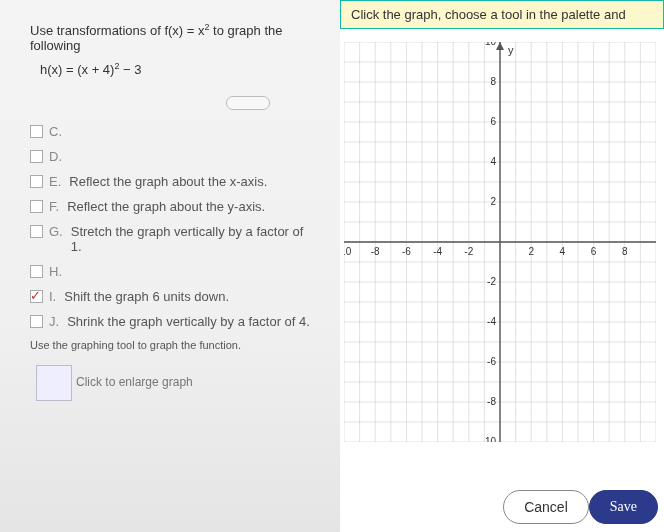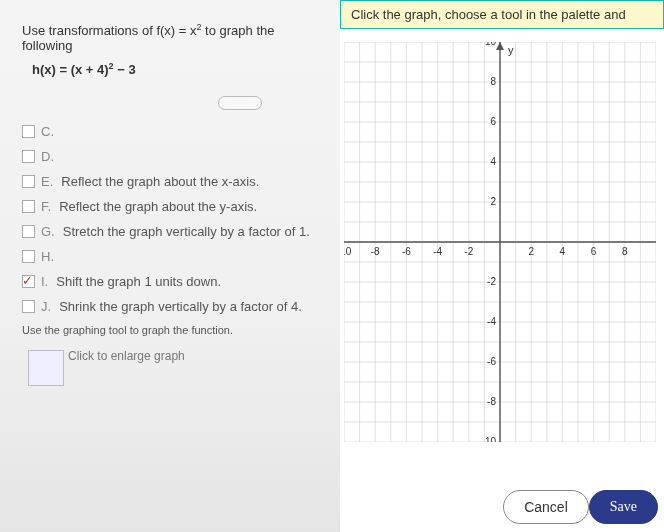--- a/index.html
+++ b/index.html
@@ -8,21 +8,21 @@
     font-family: Arial, sans-serif;
     background: #e8e8e8;
     position: relative;
     overflow: hidden;
   }
   .left-panel {
     position: absolute;
     left: 0; top: 0;
     width: 340px; height: 532px;
     background: linear-gradient(to bottom, #f4f4f4 0%, #f0f0f0 60%, #e5e5e5 100%);
-    padding: 8px 18px;
+    padding: 8px 26px;
   }
   .right-panel {
     position: absolute;
     left: 340px; top: 0;
     width: 324px; height: 532px;
     background: #fff;
   }
   .hint-bar {
     background: #fdf7cc;
     border: 1px solid #14b8a6;
@@ -35,21 +35,20 @@
   .q-stem {
     font-size: 13px;
     color: #333;
     margin: 14px 4px 8px 4px;
   }
   .q-stem sup { font-size: 9px; vertical-align: super; }
   .equation {
     font-size: 13px;
     color: #333;
     margin: 6px 4px 18px 14px;
-    font-weight: bold;
   }
   .equation sup { font-size: 9px; vertical-align: super; }
   .divider {
     width: 44px; height: 14px;
     border: 1px solid #bbb;
     border-radius: 8px;
     margin: 4px auto 14px 200px;
     background: #f8f8f8;
   }
   .option {
@@ -79,21 +78,21 @@
     color: #888;
     margin-right: 2px;
   }
   .graph-instr {
     font-size: 11px;
     color: #555;
     margin: 10px 4px 14px 4px;
   }
   .enlarge-box {
     display: flex;
-    align-items: flex-start;
+    align-items: center;
     gap: 4px;
     margin: 4px 4px 0 10px;
   }
   .thumb {
     width: 36px; height: 36px;
     background: #eef;
     border: 1px solid #bbc;
   }
   .enlarge-text {
     font-size: 12px;
@@ -167,21 +166,21 @@
         <span class="letter">G.</span>
         <span>Stretch the graph vertically by a factor of 1.</span>
       </div>
       <div class="option">
         <span class="cb"></span>
         <span class="letter">H.</span>
       </div>
       <div class="option">
         <span class="cb checked"></span>
         <span class="letter">I.</span>
-        <span>Shift the graph 1 units down.</span>
+        <span>Shift the graph 6 units down.</span>
       </div>
       <div class="option">
         <span class="cb"></span>
         <span class="letter">J.</span>
         <span>Shrink the graph vertically by a factor of 4.</span>
       </div>
     </div>
 
   <div class="graph-instr">Use the graphing tool to graph the function.</div>
 

